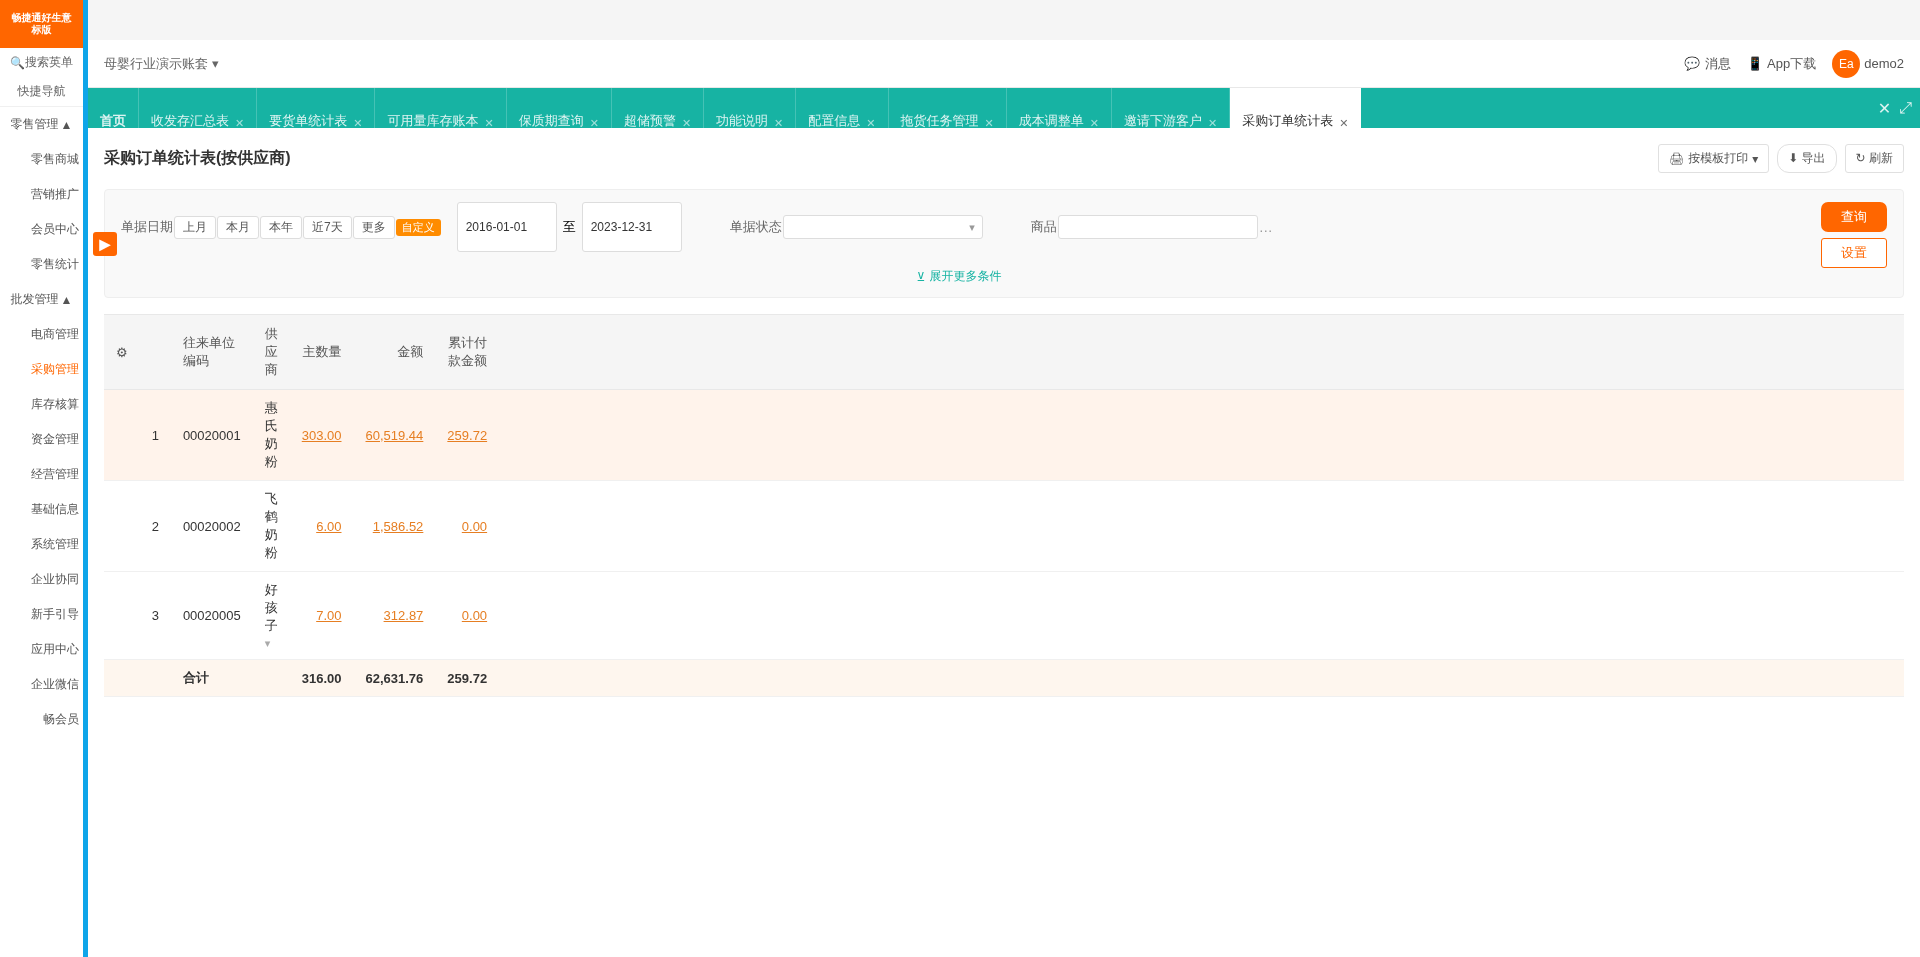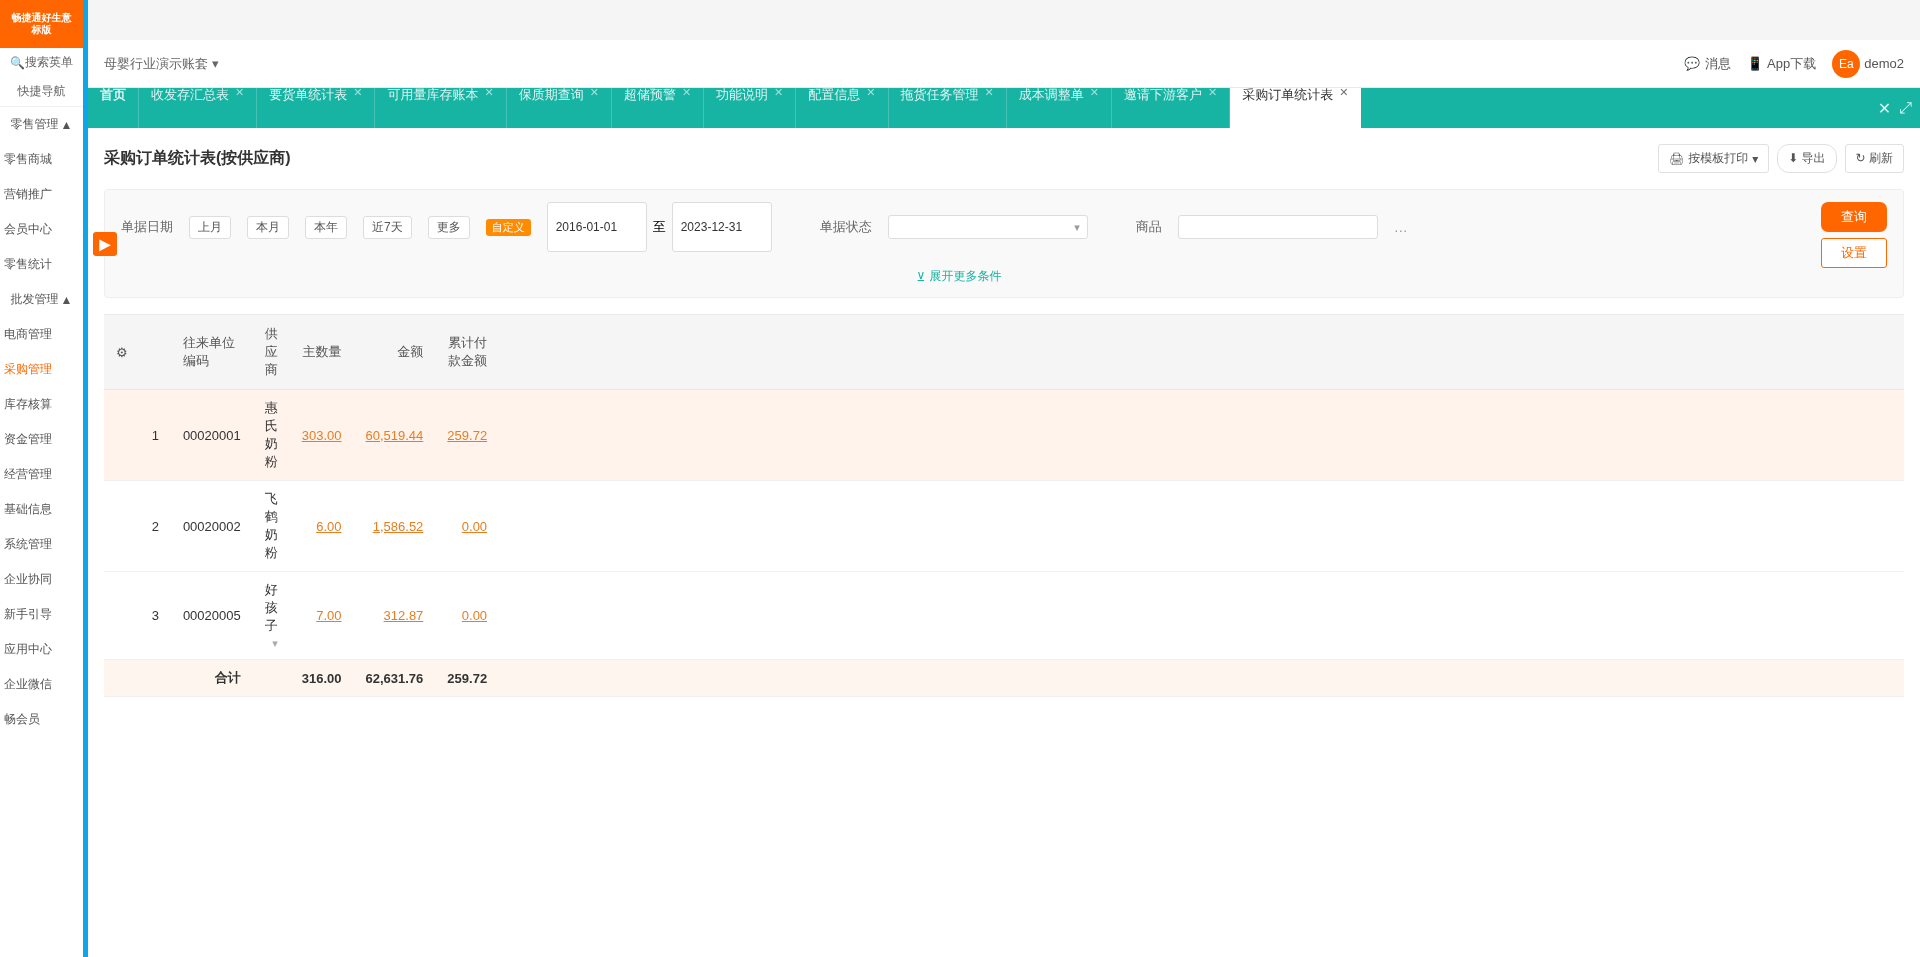--- a/index.html
+++ b/index.html
@@ -4,76 +4,76 @@
   <style>
     * { margin: 0; padding: 0; box-sizing: border-box; }
     body { font-family: 'Microsoft YaHei', Arial, sans-serif; font-size: 13px; background: #f5f5f5; width: 1920px; height: 957px; overflow: hidden; display: flex; }
 
     
     .sidebar { width: 88px; background: #fff; border-right: 5px solid #0ea5e9; display: flex; flex-direction: column; height: 957px; flex-shrink: 0; }
     .sidebar-logo { height: 48px; background: #ff6600; display: flex; align-items: center; justify-content: center; flex-shrink: 0; }
     .sidebar-logo-text { color: #fff; font-size: 10px; font-weight: bold; text-align: center; line-height: 1.2; }
     .sidebar-search-item { display: flex; align-items: center; justify-content: center; padding: 6px 4px; cursor: pointer; color: #666; font-size: 12px; }
     .sidebar-section { border-top: 1px solid #f0f0f0; }
-    .sidebar-section-item { display: flex; align-items: center; justify-content: flex-start; padding: 9px 4px; cursor: pointer; color: #555; font-size: 12px; }
+    .sidebar-section-item { display: flex; align-items: center; justify-content: flex-end; padding: 9px 4px; cursor: pointer; color: #555; font-size: 12px; }
     .sidebar-section-item.has-arrow { justify-content: center; gap: 2px; }
     .sidebar-section-item.active { color: #ff6600; }
 
     
     .main { flex: 1; display: flex; flex-direction: column; height: 957px; overflow: hidden; margin-top: 40px; }
 
     
     .topbar { height: 48px; background: #fff; display: flex; align-items: center; padding: 0 16px; border-bottom: 1px solid #e8e8e8; gap: 16px; flex-shrink: 0; }
     .topbar-breadcrumb { flex: 1; color: #666; font-size: 13px; display: flex; align-items: center; gap: 4px; }
     .topbar-actions { display: flex; align-items: center; gap: 16px; color: #555; font-size: 13px; }
     .topbar-action-item { display: flex; align-items: center; gap: 4px; cursor: pointer; }
     .avatar { width: 28px; height: 28px; border-radius: 50%; background: #ff6600; color: #fff; display: flex; align-items: center; justify-content: center; font-size: 12px; }
 
     
     .nav-tabs { background: #17b3a3; height: 40px; display: flex; align-items: center; padding: 0; overflow-x: auto; flex-shrink: 0; }
-    .nav-tab { display: flex; align-items: flex-start; padding: 0 12px; height: 44px; color: rgba(255,255,255,0.85); font-size: 13px; cursor: pointer; white-space: nowrap; border-right: 1px solid rgba(255,255,255,0.2); gap: 6px; flex-shrink: 0; }
+    .nav-tab { display: flex; align-items: flex-end; padding: 0 12px; height: 44px; color: rgba(255,255,255,0.85); font-size: 13px; cursor: pointer; white-space: nowrap; border-right: 1px solid rgba(255,255,255,0.2); gap: 6px; flex-shrink: 0; }
     .nav-tab.active { background: #fff; color: #333; }
     .nav-tab .close-btn { font-size: 11px; opacity: 0.7; }
     .nav-tab.home { font-weight: bold; }
     .nav-tabs-end { margin-left: auto; display: flex; align-items: center; padding: 0 8px; gap: 8px; }
     .nav-tabs-end span { color: rgba(255,255,255,0.85); cursor: pointer; font-size: 16px; }
 
     
     .content { flex: 1; background: #fff; padding: 16px; overflow-y: auto; }
     .page-title { font-size: 16px; font-weight: bold; color: #333; margin-bottom: 16px; display: flex; justify-content: space-between; align-items: center; }
     .page-title-actions { display: flex; align-items: center; gap: 8px; }
     .btn-template { background: #fff; border: 1px solid #e0e0e0; color: #555; padding: 5px 10px; border-radius: 3px; cursor: pointer; font-size: 12px; display: flex; align-items: center; gap: 4px; }
     .btn-export { background: #fff; border: 1px solid #e0e0e0; color: #555; padding: 5px 10px; border-radius: 12px; cursor: pointer; font-size: 12px; }
     .btn-refresh { background: #fff; border: 1px solid #e0e0e0; color: #555; padding: 5px 10px; border-radius: 3px; cursor: pointer; font-size: 12px; }
 
     
     .filter-area { background: #f9f9f9; border: 1px solid #eee; border-radius: 4px; padding: 12px 16px; margin-bottom: 16px; position: relative; }
     .filter-row { display: flex; align-items: center; gap: 16px; flex-wrap: wrap; }
-    .filter-item { display: flex; align-items: center; gap: 16px; }
+    .filter-item { display: flex; align-items: center; gap: 1px; }
     .filter-label { color: #666; font-size: 13px; white-space: nowrap; }
     .date-quick-btn { padding: 2px 8px; border: 1px solid #ddd; background: #fff; border-radius: 3px; cursor: pointer; font-size: 12px; color: #555; }
     .date-input { border: 1px solid #ddd; border-radius: 3px; padding: 17px 8px; font-size: 12px; color: #333; width: 100px; }
     .custom-tag { background: #ff8c00; color: #fff; padding: 1px 6px; border-radius: 3px; font-size: 11px; }
     .select-input { border: 1px solid #ddd; border-radius: 3px; padding: 4px 28px 4px 8px; font-size: 12px; color: #333; width: 200px; appearance: none; background: #fff; }
     .select-wrapper { position: relative; }
     .select-wrapper::after { content: '▾'; position: absolute; right: 8px; top: 50%; transform: translateY(-50%); color: #999; font-size: 11px; pointer-events: none; }
     .filter-expand { display: flex; justify-content: center; margin-top: 8px; }
     .expand-btn { color: #17b3a3; cursor: pointer; font-size: 12px; display: flex; align-items: center; gap: 4px; }
     .collapse-arrow { width: 24px; height: 24px; background: #ff6600; color: #fff; border-radius: 3px; display: flex; align-items: center; justify-content: center; cursor: pointer; position: absolute; left: -12px; top: 50%; transform: translateY(-50%); font-size: 14px; font-weight: bold; }
     .goods-input { border: 1px solid #ddd; border-radius: 3px; padding: 4px 8px; font-size: 12px; color: #333; width: 200px; }
     .goods-more { color: #999; cursor: pointer; font-size: 14px; }
     .btn-query { background: #ff6600; color: #fff; border: none; padding: 6px 20px; border-radius: 7px; cursor: pointer; font-size: 13px; }
     .btn-settings { background: #fff; border: 1px solid #ff6600; color: #ff6600; padding: 5px 16px; border-radius: 3px; cursor: pointer; font-size: 13px; }
 
     
     .table-area { flex: 1; }
     table { width: 100%; border-collapse: collapse; }
     thead tr { background: #f5f5f5; }
     th { padding: 10px 12px; text-align: left; font-size: 13px; color: #555; font-weight: normal; border-bottom: 1px solid #e8e8e8; border-top: 1px solid #e8e8e8; }
-    td { padding: 9px 12px; font-size: 13px; color: #333; border-bottom: 1px solid #f0f0f0; text-align: right; }
+    td { padding: 9px 12px; font-size: 13px; color: #333; border-bottom: 1px solid #f0f0f0; }
     tr.row-odd { background: #fff; }
     tr.row-highlighted { background: #fff3eb; }
     tr.row-even { background: #fff; }
     .link-val { color: #e67e22; text-decoration: underline; cursor: pointer; text-align: center; }
     .th-center { text-align: center; }
     .td-center { text-align: center; }
     .td-right { text-align: right; }
     .footer-row { background: #fef6ee; }
     .footer-row td { font-weight: bold; border-top: 1px solid #e8e8e8; }
     .filter-section { display: flex; align-items: flex-start; gap: 24px; }

